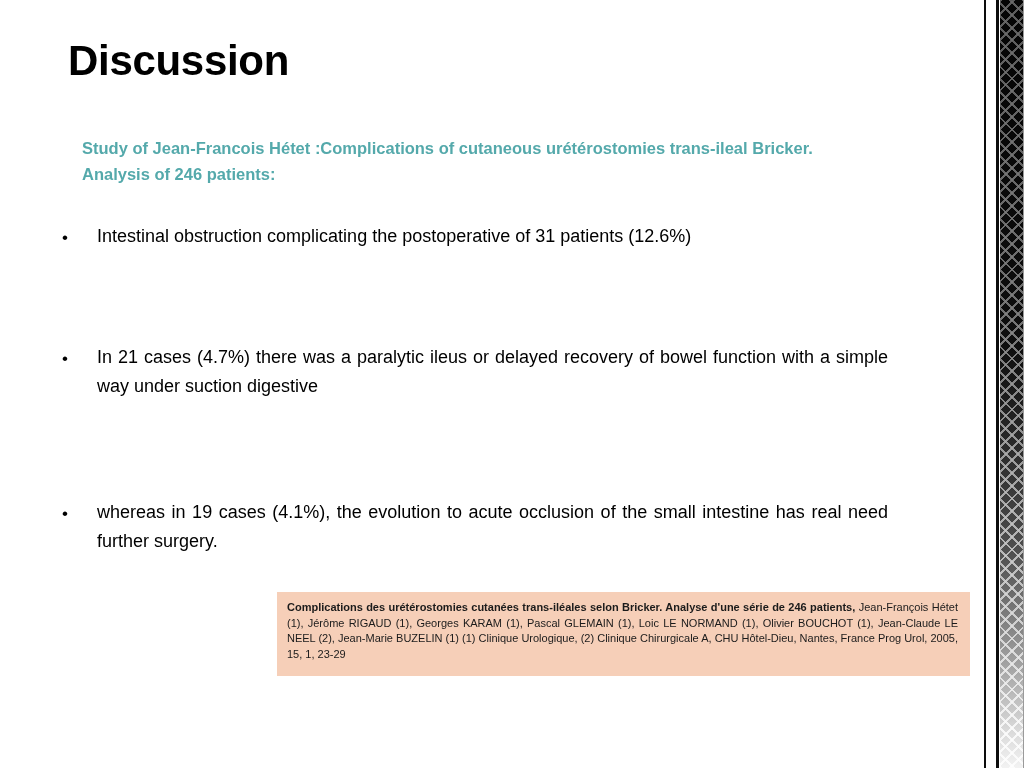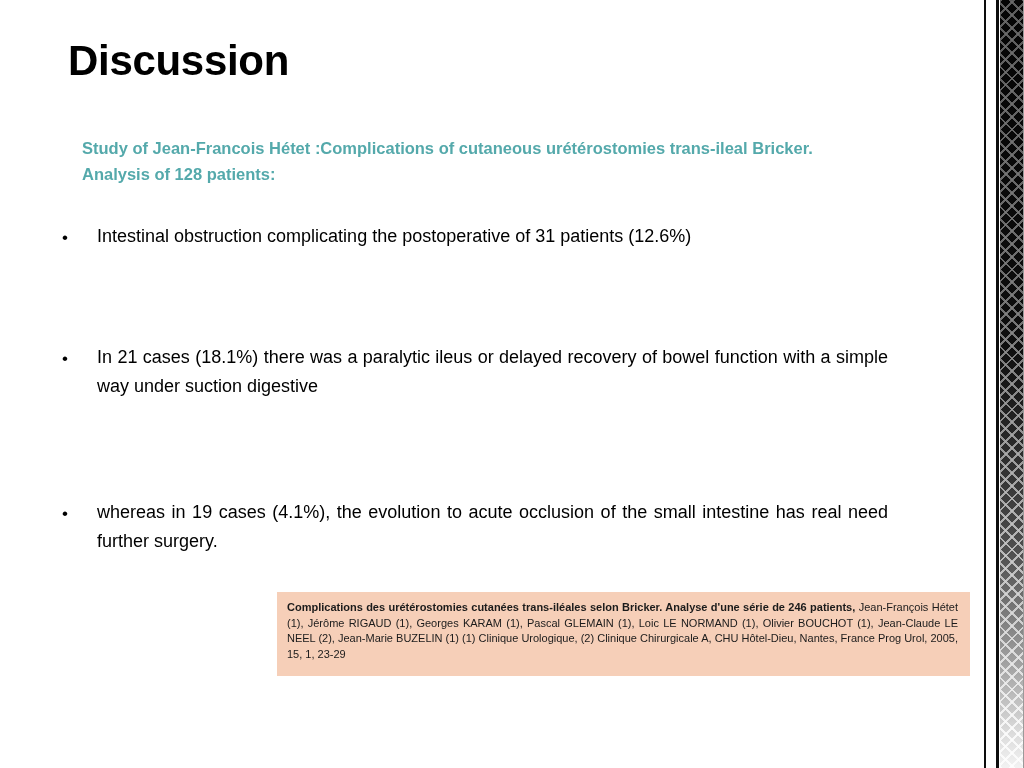--- a/index.html
+++ b/index.html
@@ -152,30 +152,30 @@
     background: #9a9a9a;
   }
 </style>
 </head>
 <body>
 
 <div id="slide">
 
   <div id="slide-title">Discussion</div>
 
-  <div id="subtitle">Study of Jean-Francois Hétet :Complications of cutaneous urétérostomies trans-ileal Bricker. Analysis of  128 patients:</div>
+  <div id="subtitle">Study of Jean-Francois Hétet :Complications of cutaneous urétérostomies trans-ileal Bricker. Analysis of  246 patients:</div>
 
   <div class="bullet-row" id="bullet-1">
     <span class="bullet-marker">•</span>
     <span class="bullet-text nojust">Intestinal obstruction complicating the postoperative of 31 patients (12.6%)</span>
   </div>
 
   <div class="bullet-row" id="bullet-2">
     <span class="bullet-marker">•</span>
-    <span class="bullet-text"> In 21 cases (18.1%) there was a paralytic ileus or delayed recovery of bowel function with a simple way under suction digestive</span>
+    <span class="bullet-text"> In 21 cases (4.7%) there was a paralytic ileus or delayed recovery of bowel function with a simple way under suction digestive</span>
   </div>
 
   <div class="bullet-row" id="bullet-3">
     <span class="bullet-marker">•</span>
     <span class="bullet-text"> whereas in 19 cases (4.1%), the evolution to acute occlusion of the small intestine has real need further surgery.</span>
   </div>
 
   <div id="citation-box">
     <div id="citation-text"><span class="cit-bold">Complications des urétérostomies cutanées trans-iléales selon Bricker. Analyse d'une série de 246 patients,</span><span> Jean-François Hétet (1), Jérôme RIGAUD (1), Georges KARAM (1), Pascal GLEMAIN (1), Loic LE NORMAND (1), Olivier BOUCHOT (1), Jean-Claude LE NEEL (2), Jean-Marie BUZELIN (1) (1) Clinique Urologique, (2) Clinique Chirurgicale A, CHU Hôtel-Dieu, Nantes, France Prog Urol, 2005, 15, 1, 23-29</span></div>
   </div>

